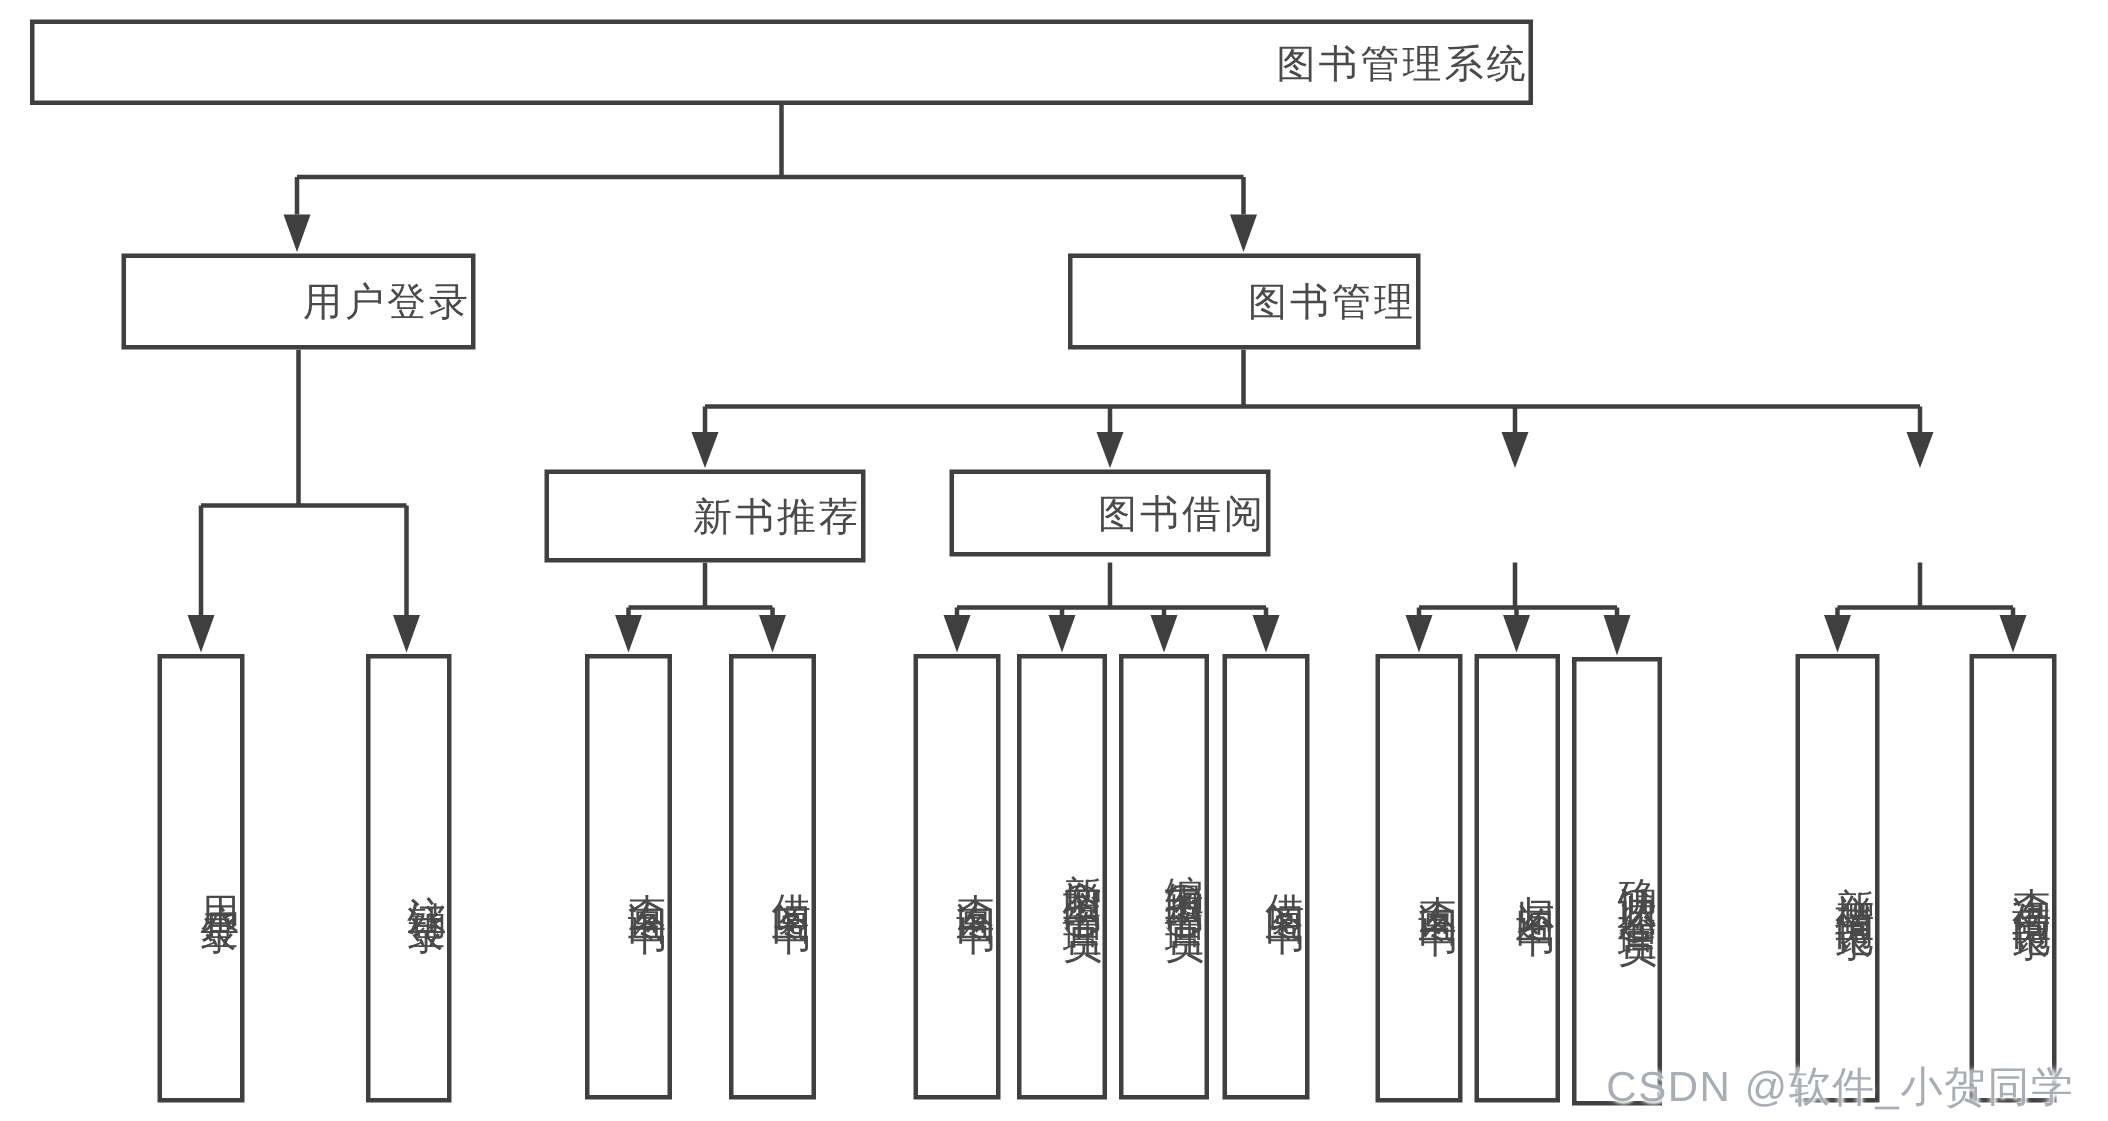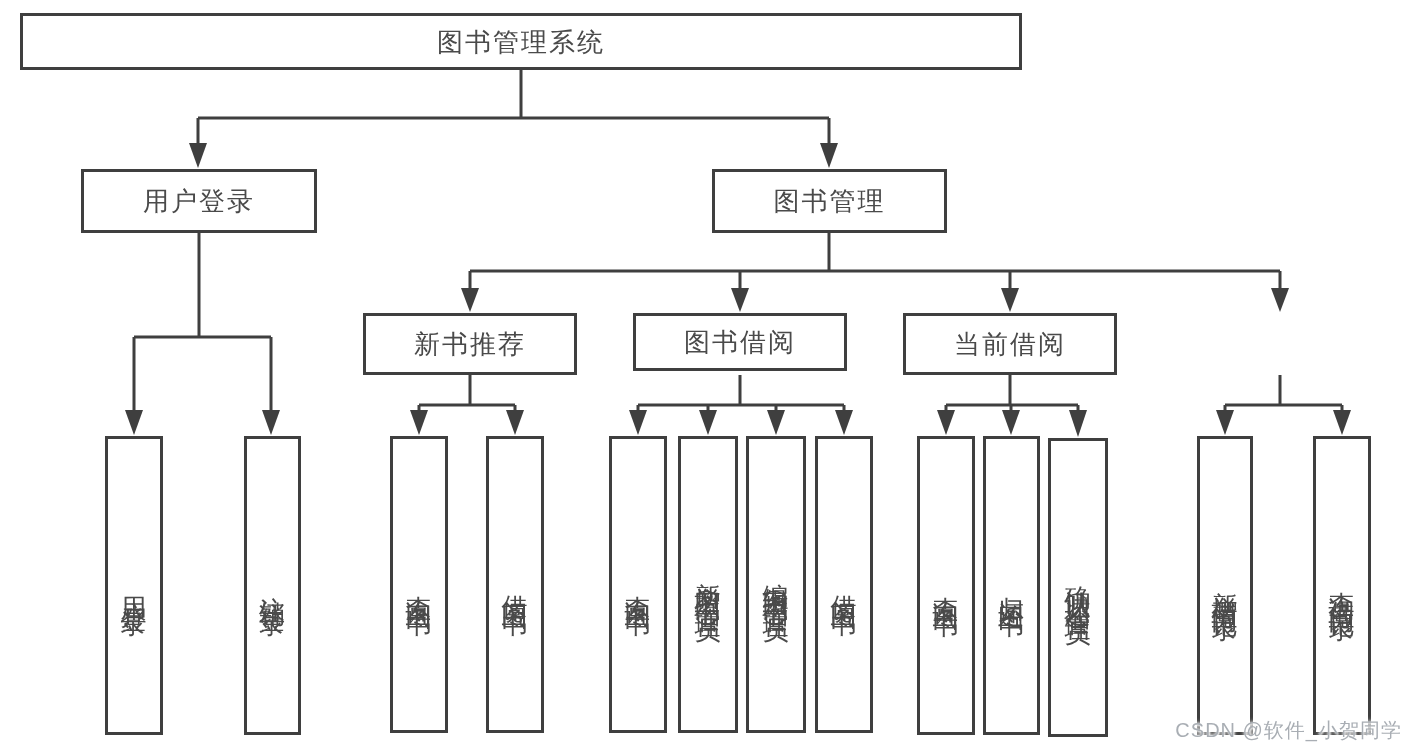--- a/index.html
+++ b/index.html
@@ -12,33 +12,33 @@
   body{
     width:1405px;height:747px;position:relative;overflow:hidden;
     font-family:"Liberation Sans", sans-serif;
   }
   #stage{position:absolute;inset:0;width:1405px;height:747px;}
   svg.connectors{position:absolute;left:0;top:0;width:1405px;height:747px;}
   svg.connectors path{stroke:var(--line);stroke-width:3;fill:none;}
   svg.connectors polygon{fill:var(--line);stroke:none;}
   .box{
     position:absolute;box-sizing:border-box;border:3px solid var(--line);
-    background:#fff;display:flex;align-items:center;justify-content:center;
+    background:#fff;display:flex;align-items:center;justify-content:flex-end;
     color:var(--text);
   }
   .box.h span{
     font-size:26px;letter-spacing:2px;white-space:nowrap;line-height:1;
   }
   .box.v span{
     writing-mode:vertical-rl;text-orientation:mixed;
     font-size:26px;letter-spacing:5px;line-height:1;
   }
   .watermark{
-    position:absolute;right:3px;bottom:3px;
-    font-size:20px;color:var(--wm);letter-spacing:1px;white-space:nowrap;
+    position:absolute;right:22px;bottom:3px;
+    font-size:28px;color:var(--wm);letter-spacing:1px;white-space:nowrap;
     text-shadow:0 0 3px #fff,0 0 5px #fff,1px 1px 2px #fff;
   }
 </style>
 </head>
 <body>
 
 <div id="stage">
 
   <svg class="connectors" viewBox="0 0 1405 747" xmlns="http://www.w3.org/2000/svg">
     <path d="
@@ -84,23 +84,20 @@
   <div class="box h" style="left:712px;top:169px;width:235px;height:64px">
     <span>图书管理</span>
   </div>
 
   <div class="box h" style="left:363px;top:313px;width:214px;height:62px">
     <span>新书推荐</span>
   </div>
   <div class="box h" style="left:633px;top:313px;width:214px;height:58px">
     <span>图书借阅</span>
   </div>
-  <div class="box h" style="left:903px;top:313px;width:214px;height:62px">
-    <span>当前借阅</span>
-  </div>
 
   <div class="box v" style="left:105px;top:436px;width:58px;height:299px">
     <span>用户登录</span>
   </div>
   <div class="box v" style="left:244px;top:436px;width:57px;height:299px">
     <span>注销登录</span>
   </div>
 
   <div class="box v" style="left:390px;top:436px;width:58px;height:297px">
     <span>查询图书</span>

